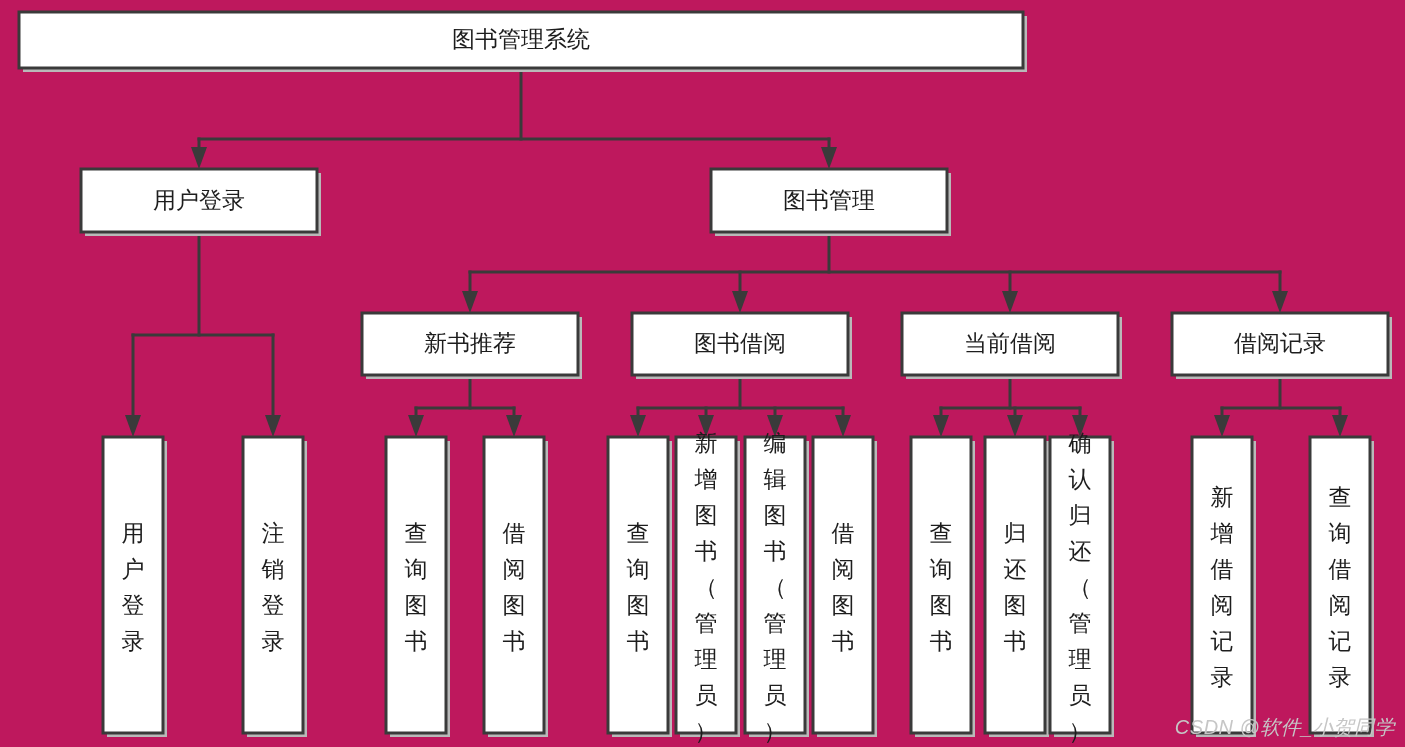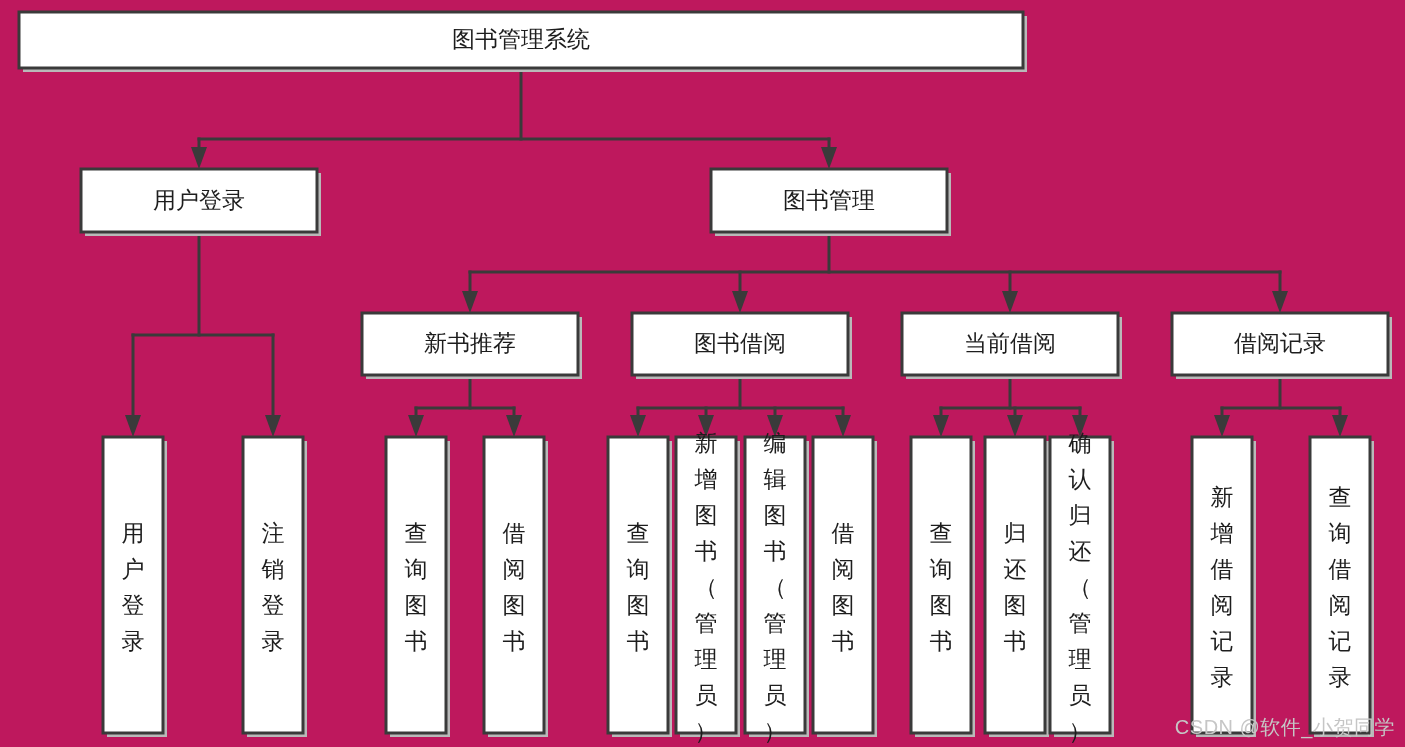--- a/index.html
+++ b/index.html
@@ -63,20 +63,21 @@
   .watermark-text {
     position: absolute;
     right: 10px;
     bottom: 6px;
     font-family: "Liberation Sans", "DejaVu Sans", sans-serif;
     font-size: 20px;
     color: #c6c6c6;
     white-space: nowrap;
     letter-spacing: 0.5px;
     pointer-events: none;
+    font-style: italic;
   }
 </style>
 </head>
 <body>
 
 <div id="diagram-root">
   <svg id="tree-svg" viewBox="0 0 1405 747">
     <g id="edge-layer">
         <path class="connector" d="M 521 68 L 521 139"></path>
         <path class="connector" d="M 199 139 L 829 139"></path>

